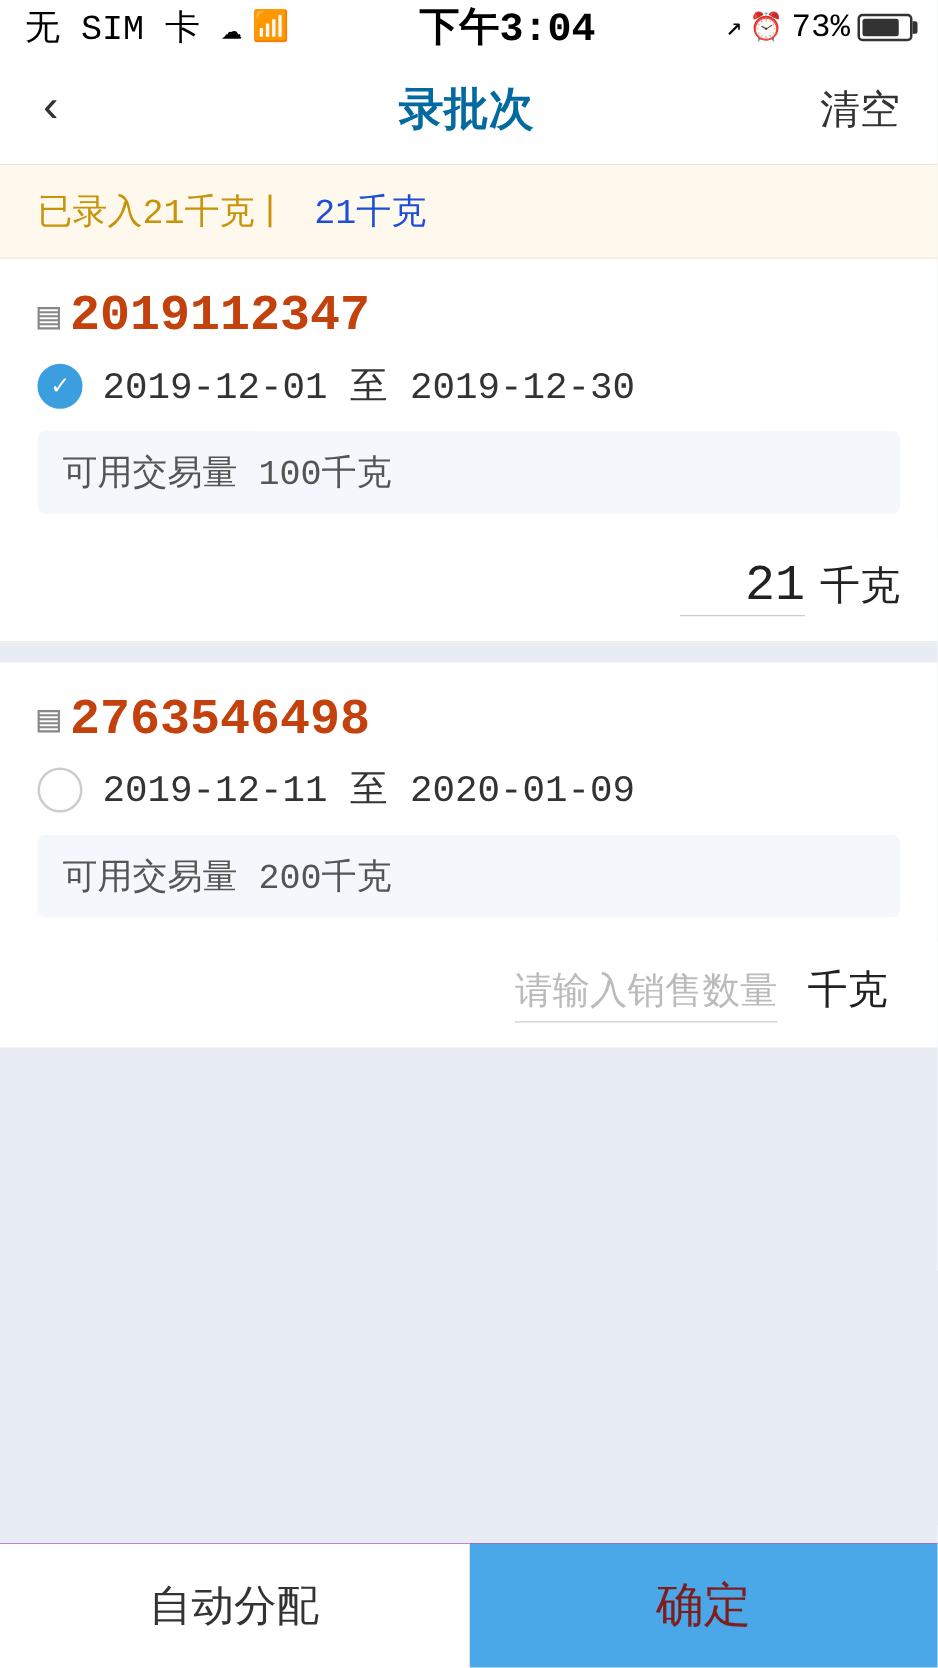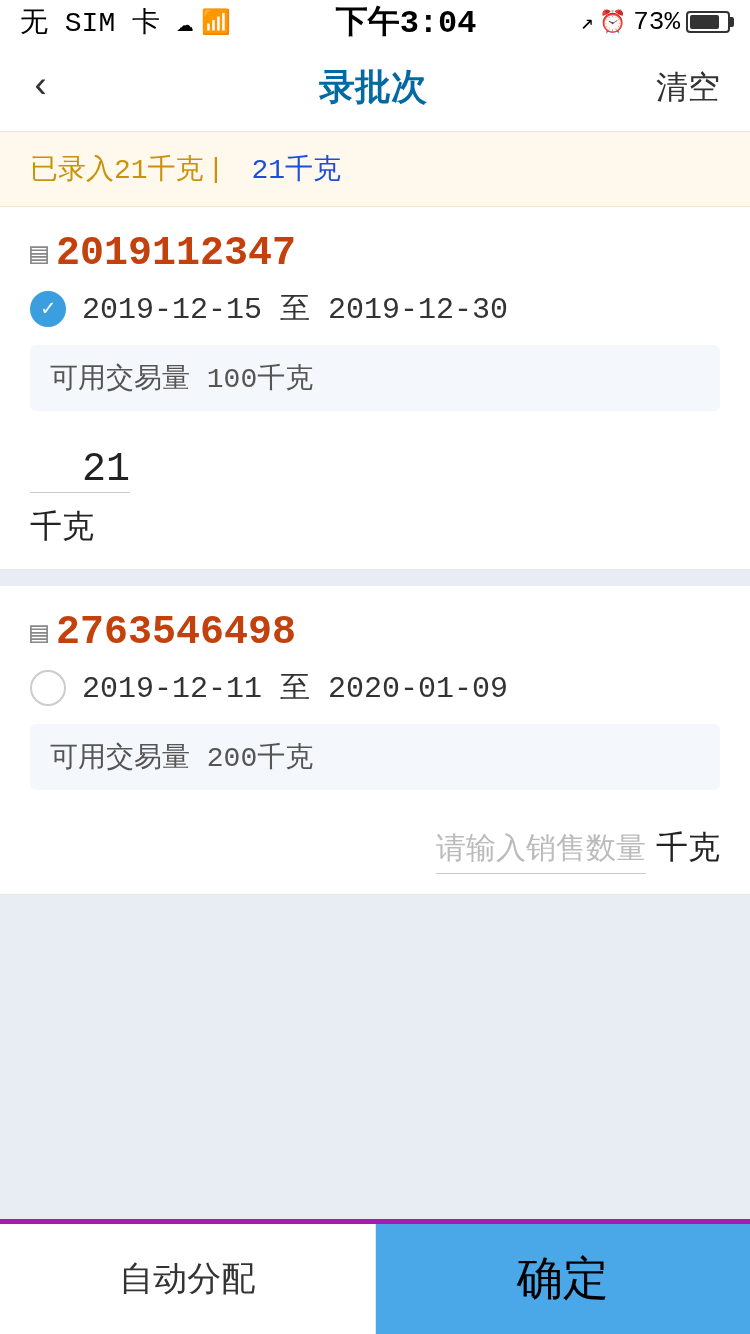--- a/index.html
+++ b/index.html
@@ -184,21 +184,20 @@
 
     
     .quantity-row {
       display: flex;
       align-items: baseline;
       justify-content: flex-end;
       padding: 16px 30px 20px 30px;
       background: #fff;
       border-bottom: 1px solid #e8e8e8;
       gap: 12px;
-      flex-direction: column;
     }
     .quantity-value {
       font-size: 40px;
       font-weight: 500;
       color: #222;
     }
     .quantity-unit {
       font-size: 32px;
       color: #222;
     }
@@ -212,24 +211,24 @@
     .section-separator {
       height: 16px;
       background: #e8edf4;
     }
 
     
     .input-row {
       display: flex;
       align-items: baseline;
       justify-content: flex-end;
-      padding: 16px 30px 20px 30px;
+      padding: 16px 40px 20px 30px;
       background: #fff;
       border-bottom: 1px solid #e8e8e8;
-      gap: 10px;
+      gap: 24px;
     }
     .input-placeholder {
       font-size: 30px;
       color: #bbb;
     }
     .input-unit {
       font-size: 32px;
       color: #222;
     }
     .input-underline {
@@ -244,44 +243,44 @@
       background: #e8edf4;
       flex: 1;
     }
 
     
     .bottom-bar {
       position: fixed;
       bottom: 0;
       left: 0;
       width: 750px;
-      height: 115px;
-      display: flex;
-      background: #fff;
-      border-top: 5px solid #a21caf;
+      height: 100px;
+      display: flex;
+      background: #fff;
+      border-top: 1px solid #a21caf;
     }
     .btn-auto {
       flex: 1;
       display: flex;
       align-items: center;
       justify-content: center;
       font-size: 34px;
       color: #333;
       background: #fff;
       cursor: pointer;
       border: none;
       border-right: 1px solid #e5e5e5;
     }
     .btn-confirm {
       flex: 1;
       display: flex;
       align-items: center;
       justify-content: center;
-      font-size: 46px;
-      color: #000000;
+      font-size: 38px;
+      color: #7f1d1d;
       background: #4ba8e8;
       cursor: pointer;
       border: none;
     }
 
     .content-area {
       padding-bottom: 100px;
     }
   </style>
 </head>
@@ -321,21 +320,21 @@
   <div class="batch-item">
     <div class="batch-item-inner">
       <div class="batch-id-row">
         <span class="batch-id-icon">▤</span>
         <span class="batch-id-text">2019112347</span>
       </div>
       <div class="batch-date-row">
         <div class="radio-circle checked">
           <span class="radio-check">✓</span>
         </div>
-        <span class="batch-date-text">2019-12-15 至 2019-12-30</span>
+        <span class="batch-date-text">2019-12-01 至 2019-12-30</span>
       </div>
       <div class="available-box">可用交易量 100千克</div>
     </div>
     <div class="quantity-row">
       <div class="quantity-underline">
         <span class="quantity-value">21</span>
       </div>
       <span class="quantity-unit">千克</span>
     </div>
   </div>

